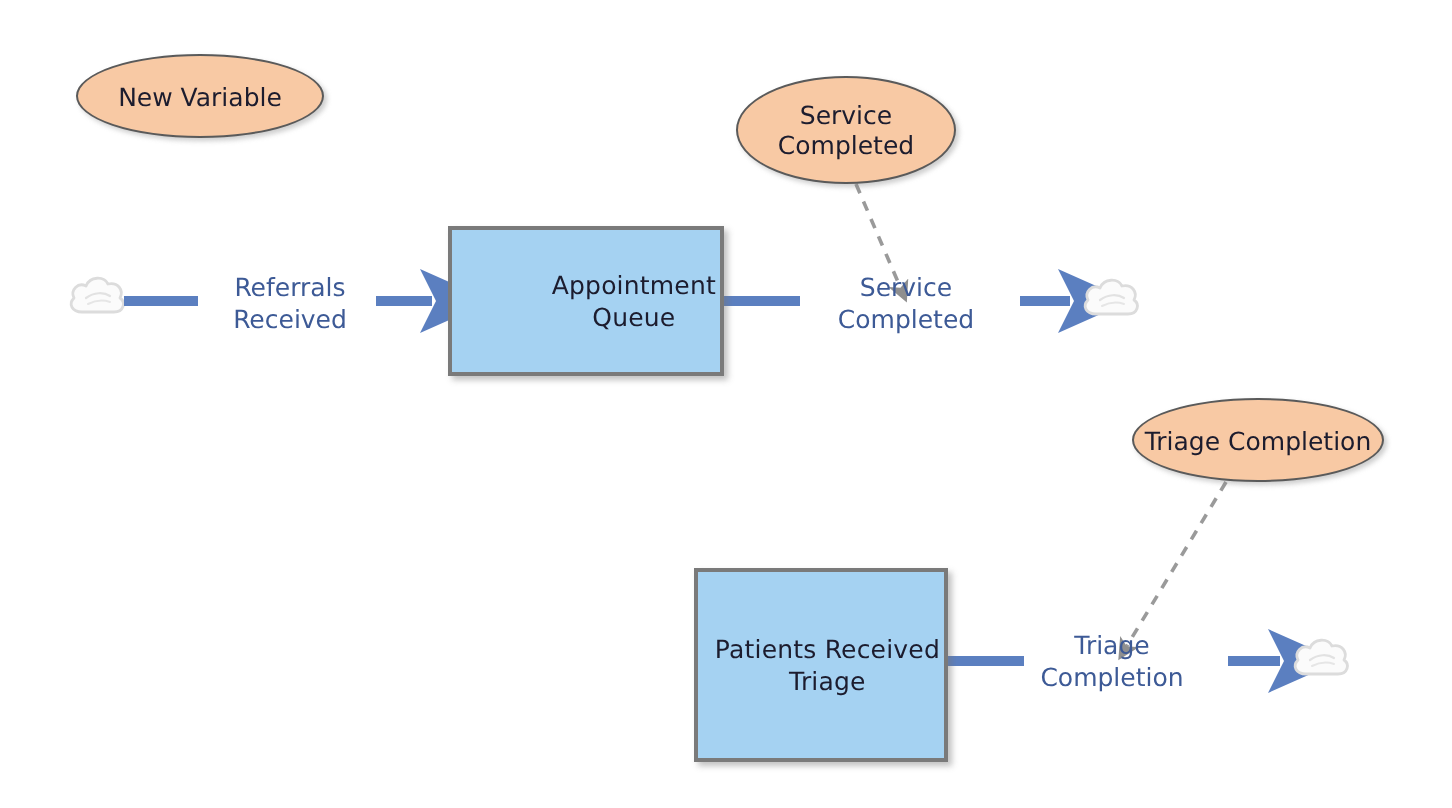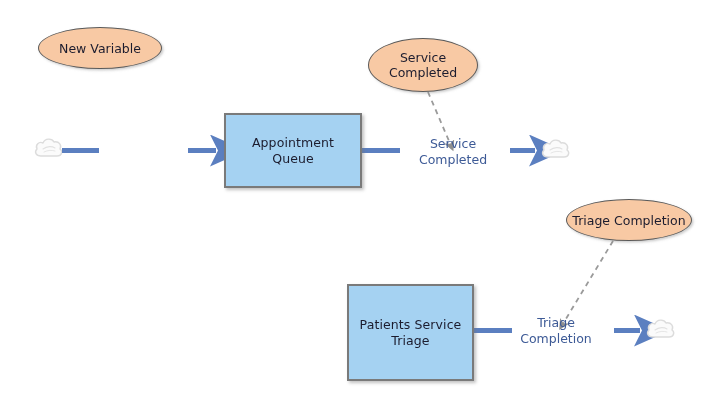--- a/index.html
+++ b/index.html
@@ -24,21 +24,21 @@
 
   
   .stock {
     position: absolute;
     box-sizing: border-box;
     background: #a5d2f2;
     border: 2px solid #7a7a7a;
     box-shadow: 2px 2px 3px rgba(120,120,120,0.45);
     display: flex;
     align-items: center;
-    justify-content: center;
+    justify-content: flex-end;
     text-align: center;
     color: #1c1c2e;
     font-family: "DejaVu Sans", sans-serif;
     font-size: 12.5px;
     line-height: 1.25;
     letter-spacing: 0.1px;
   }
   .stock-label { padding: 0 2px; white-space: pre-line; }
 
   
@@ -137,24 +137,26 @@
   <div class="aux" style="left:566px; top:199px; width:126px; height:42px;">
     <span class="aux-label overflow">Triage Completion</span>
   </div>
 
   <div class="stock" style="left:224px; top:113px; width:138px; height:75px;">
     <span class="stock-label">Appointment
 Queue</span>
   </div>
 
   <div class="stock" style="left:347px; top:284px; width:127px; height:97px;">
-    <span class="stock-label">Patients Service
+    <span class="stock-label">Patients Received
 Triage</span>
   </div>
 
+  <div class="flow-label" style="left:103px; top:136px; width:84px;">Referrals
+Received</div>
 
   <div class="flow-label" style="left:404px; top:136px; width:98px;">Service
 Completed</div>
 
   <div class="flow-label" style="left:503px; top:315px; width:106px;">Triage
 Completion</div>
 
 </div>
 
 </body></html>

